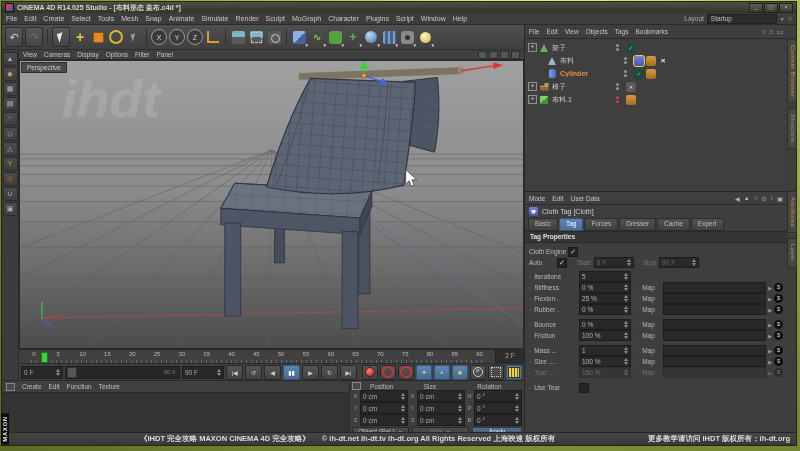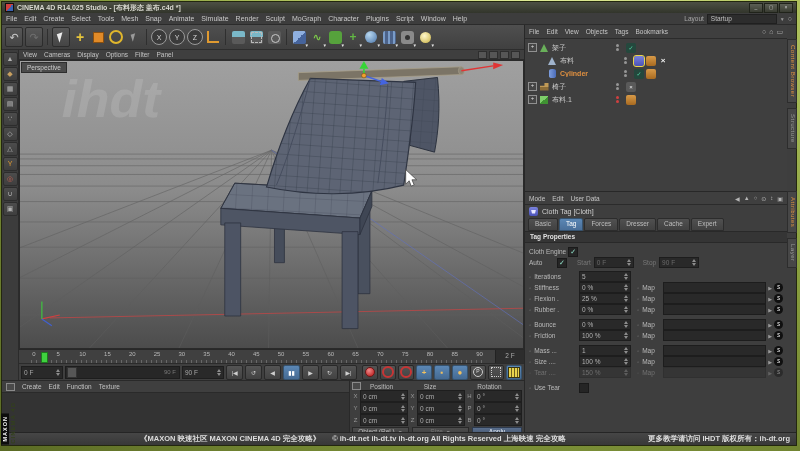--- a/index.html
+++ b/index.html
@@ -992,22 +992,22 @@
             <span class="vtab">Structure</span>
           </div>
         <div class="vtabs vtabs-bottom" id="vtabs-bottom">
             <span class="vtab active">Attributes</span>
             <span class="vtab">Layer</span>
           </div>
       </div>
     </div>
 
     <div class="statusbar">
-      <span>《MAXON 映速社区 MAXON CINEMA 4D 完全攻略》</span>
-      <span>© ih-dt.net  ih-dt.tv  ih-dt.org  All Rights Reserved 上海映速 完全攻略</span>
+      <span>《IHDT 完全攻略 MAXON CINEMA 4D 完全攻略》</span>
+      <span>© ih-dt.net  ih-dt.tv  ih-dt.org  All Rights Reserved 上海映速 版权所有</span>
       <span class="sbright">更多教学请访问 IHDT 版权所有：ih-dt.org</span>
     </div>
   </div>
 
   <div class="branding">
     <span class="maxon">MAXON</span>
     <span class="cine">CINEMA 4D</span>
   </div>
 </div>
 

